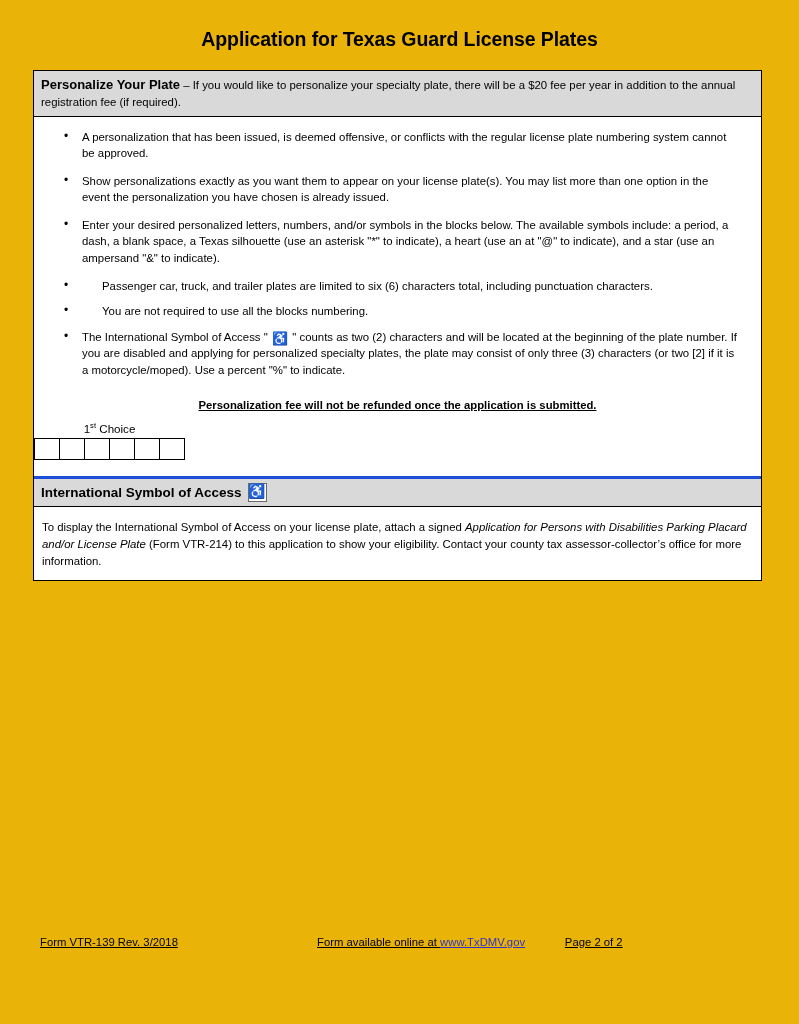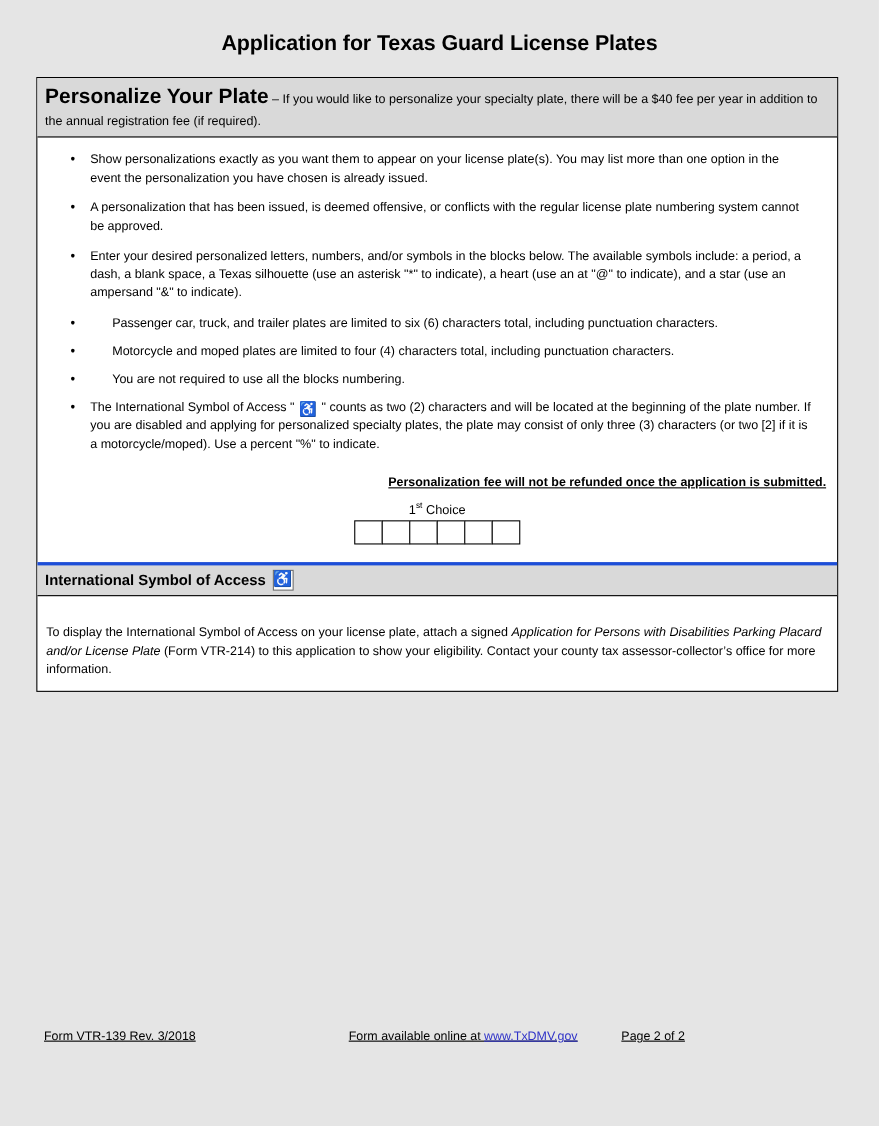--- a/index.html
+++ b/index.html
@@ -14,21 +14,21 @@
     color: #000000;
     position: relative;
     overflow: hidden;
   }
   .page {
     width: 799px;
     height: 1024px;
     box-sizing: border-box;
     padding: 0;
     position: relative;
-    background: #e5e5e5;
+    background: #eab308;
   }
   .doc-title {
     text-align: center;
     font-size: 19.5px;
     font-weight: bold;
     letter-spacing: -0.1px;
     margin: 0;
     padding-top: 28px;
     padding-bottom: 0;
   }
@@ -46,21 +46,21 @@
 
   .band {
     background: #d9d9d9;
     border-bottom: 1px solid #000000;
     padding: 5px 6px 5px 7px;
     font-size: 11.5px;
     line-height: 1.42;
   }
   .band-title {
     font-weight: bold;
-    font-size: 19px;
+    font-size: 13px;
   }
   .band-text {
     font-size: 11.4px;
   }
 
   .band-simple {
     background: #d9d9d9;
     border-top: 3px solid #1d4ed8;
     border-bottom: 1px solid #000000;
     padding: 4px 6px 4px 7px;
@@ -112,32 +112,32 @@
     width: 17px;
     height: 17px;
     text-align: center;
     line-height: 15px;
     font-size: 14px;
     vertical-align: -3px;
   }
 
   
   .notice {
-    text-align: right;
+    text-align: center;
     font-size: 11.3px;
     font-weight: bold;
     text-decoration: underline;
     margin: 4px 0 0 0;
     padding: 0 10px;
   }
 
   
   .choices {
     display: flex;
-    justify-content: center;
+    justify-content: flex-start;
     gap: 50px;
     padding: 10px 0 16px 0;
   }
   .choice-group {
     display: flex;
     flex-direction: column;
     align-items: center;
   }
   .choice-label {
     font-size: 11.6px;
@@ -157,21 +157,21 @@
     margin-left: -1px;
     background: #ffffff;
     box-sizing: border-box;
   }
   .boxes .cell:first-child {
     margin-left: 0;
   }
 
   
   .isa-body {
-    padding: 25px 12px 10px 8px;
+    padding: 12px 12px 10px 8px;
     font-size: 11.4px;
     line-height: 1.48;
   }
   .isa-body em {
     font-style: italic;
   }
 
   
   .footer {
     position: absolute;
@@ -194,29 +194,28 @@
 </head>
 <body>
 
 <div class="page">
 
   <h1 class="doc-title">Application for Texas Guard License Plates</h1>
 
   <div class="content-box">
 
     <div class="band">
-      <span class="band-title">Personalize Your Plate</span><span class="band-text"> – If you would like to personalize your specialty plate, there will be a $40 fee per year in addition to the annual registration fee (if required).</span>
+      <span class="band-title">Personalize Your Plate</span><span class="band-text"> – If you would like to personalize your specialty plate, there will be a $20 fee per year in addition to the annual registration fee (if required).</span>
     </div>
 
     <ul class="bullets">
+      <li>A personalization that has been issued, is deemed offensive, or conflicts with the regular license plate numbering system cannot be approved.</li>
       <li>Show personalizations exactly as you want them to appear on your license plate(s). You may list more than one option in the event the personalization you have chosen is already issued.</li>
-      <li>A personalization that has been issued, is deemed offensive, or conflicts with the regular license plate numbering system cannot be approved.</li>
       <li>Enter your desired personalized letters, numbers, and/or symbols in the blocks below. The available symbols include: a period, a dash, a blank space, a Texas silhouette (use an asterisk "*" to indicate), a heart (use an at "@" to indicate), and a star (use an ampersand "&amp;" to indicate).</li>
       <li class="tight">Passenger car, truck, and trailer plates are limited to six (6) characters total, including punctuation characters.</li>
-      <li class="tight">Motorcycle and moped plates are limited to four (4) characters total, including punctuation characters.</li>
       <li class="tight">You are not required to use all the blocks numbering.</li>
       <li><span>The International Symbol of Access " </span><span class="isa-inline">♿</span><span> " counts as two (2) characters and will be located at the beginning of the plate number. If you are disabled and applying for personalized specialty plates, the plate may consist of only three (3) characters (or two [2] if it is a motorcycle/moped). Use a percent "%" to indicate.</span></li>
     </ul>
 
     <div class="notice">Personalization fee will not be refunded once the application is submitted.</div>
 
     <div class="choices">
 
       <div class="choice-group">
         <div class="choice-label"><span>1</span><sup>st</sup><span> Choice</span></div>

